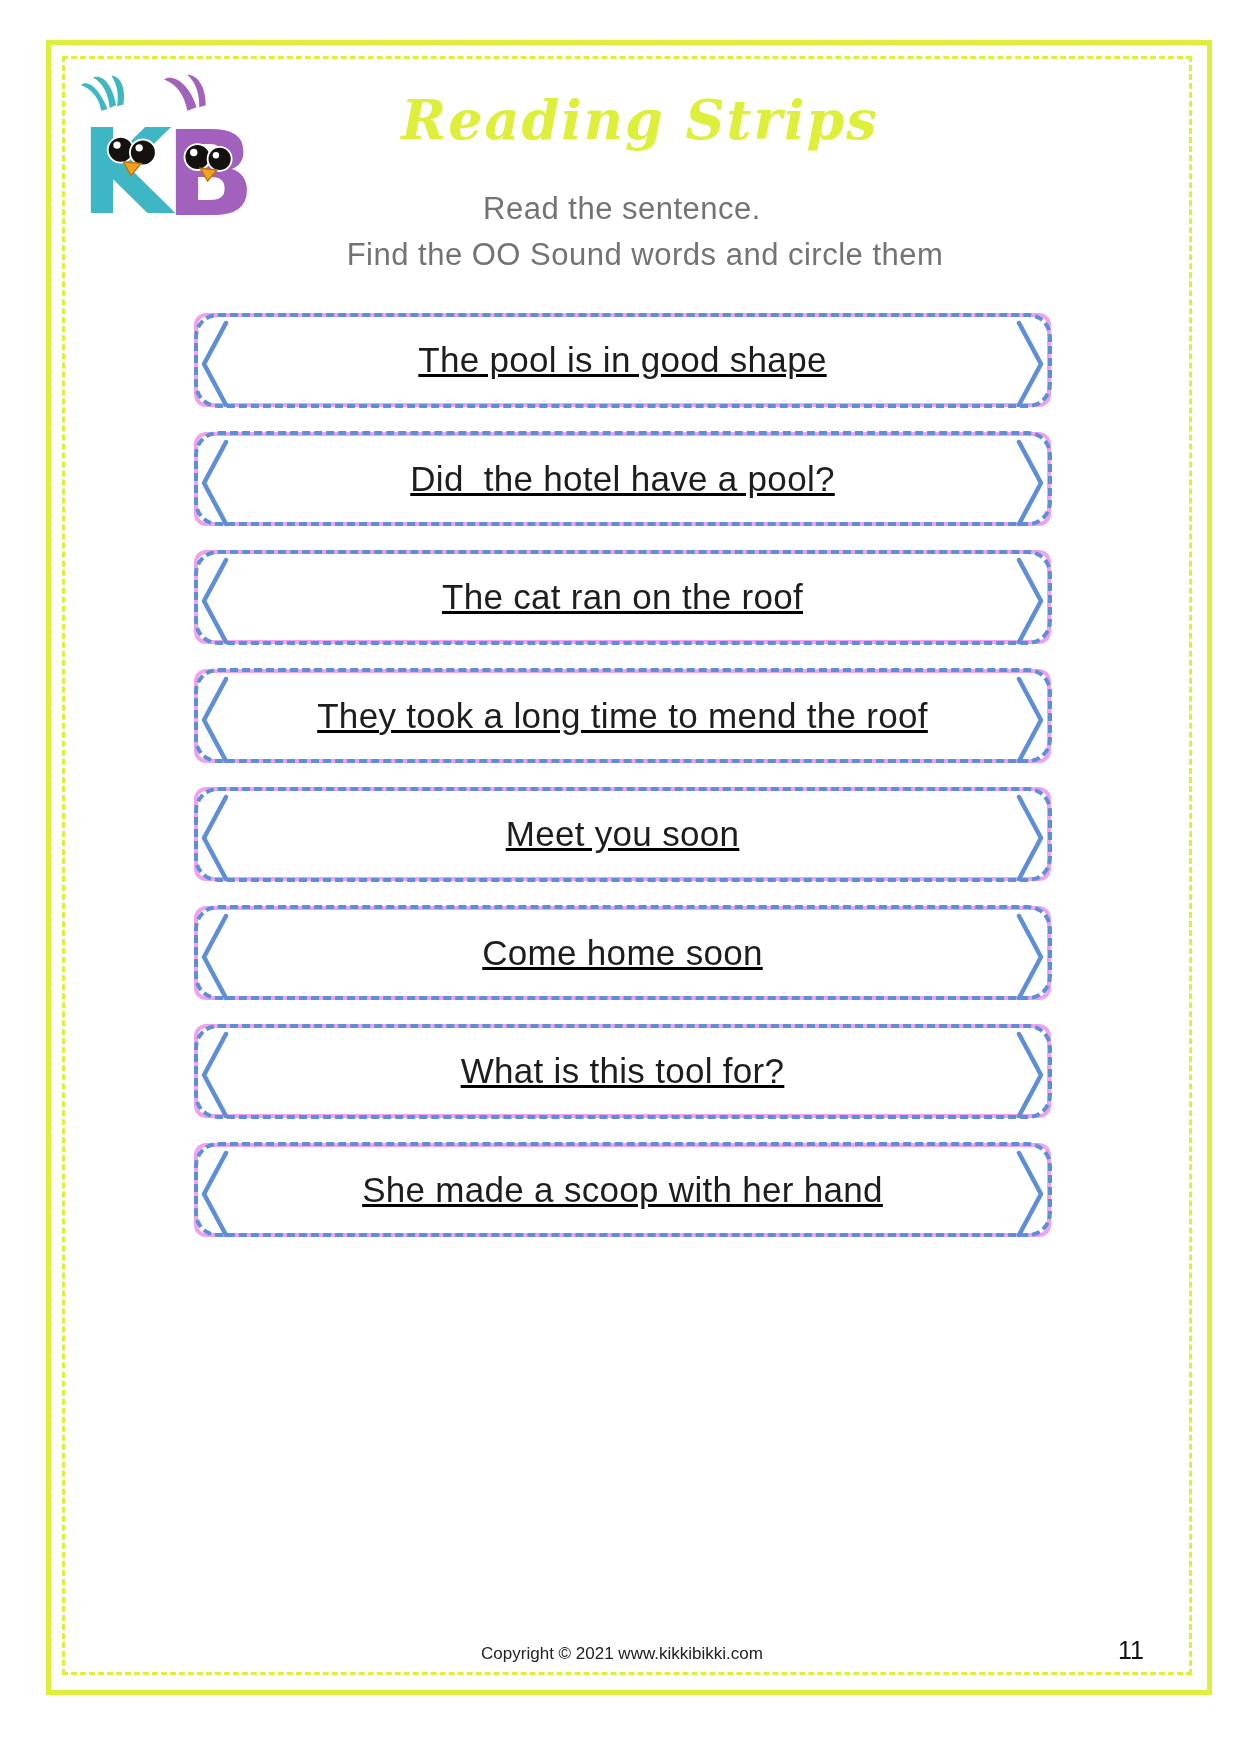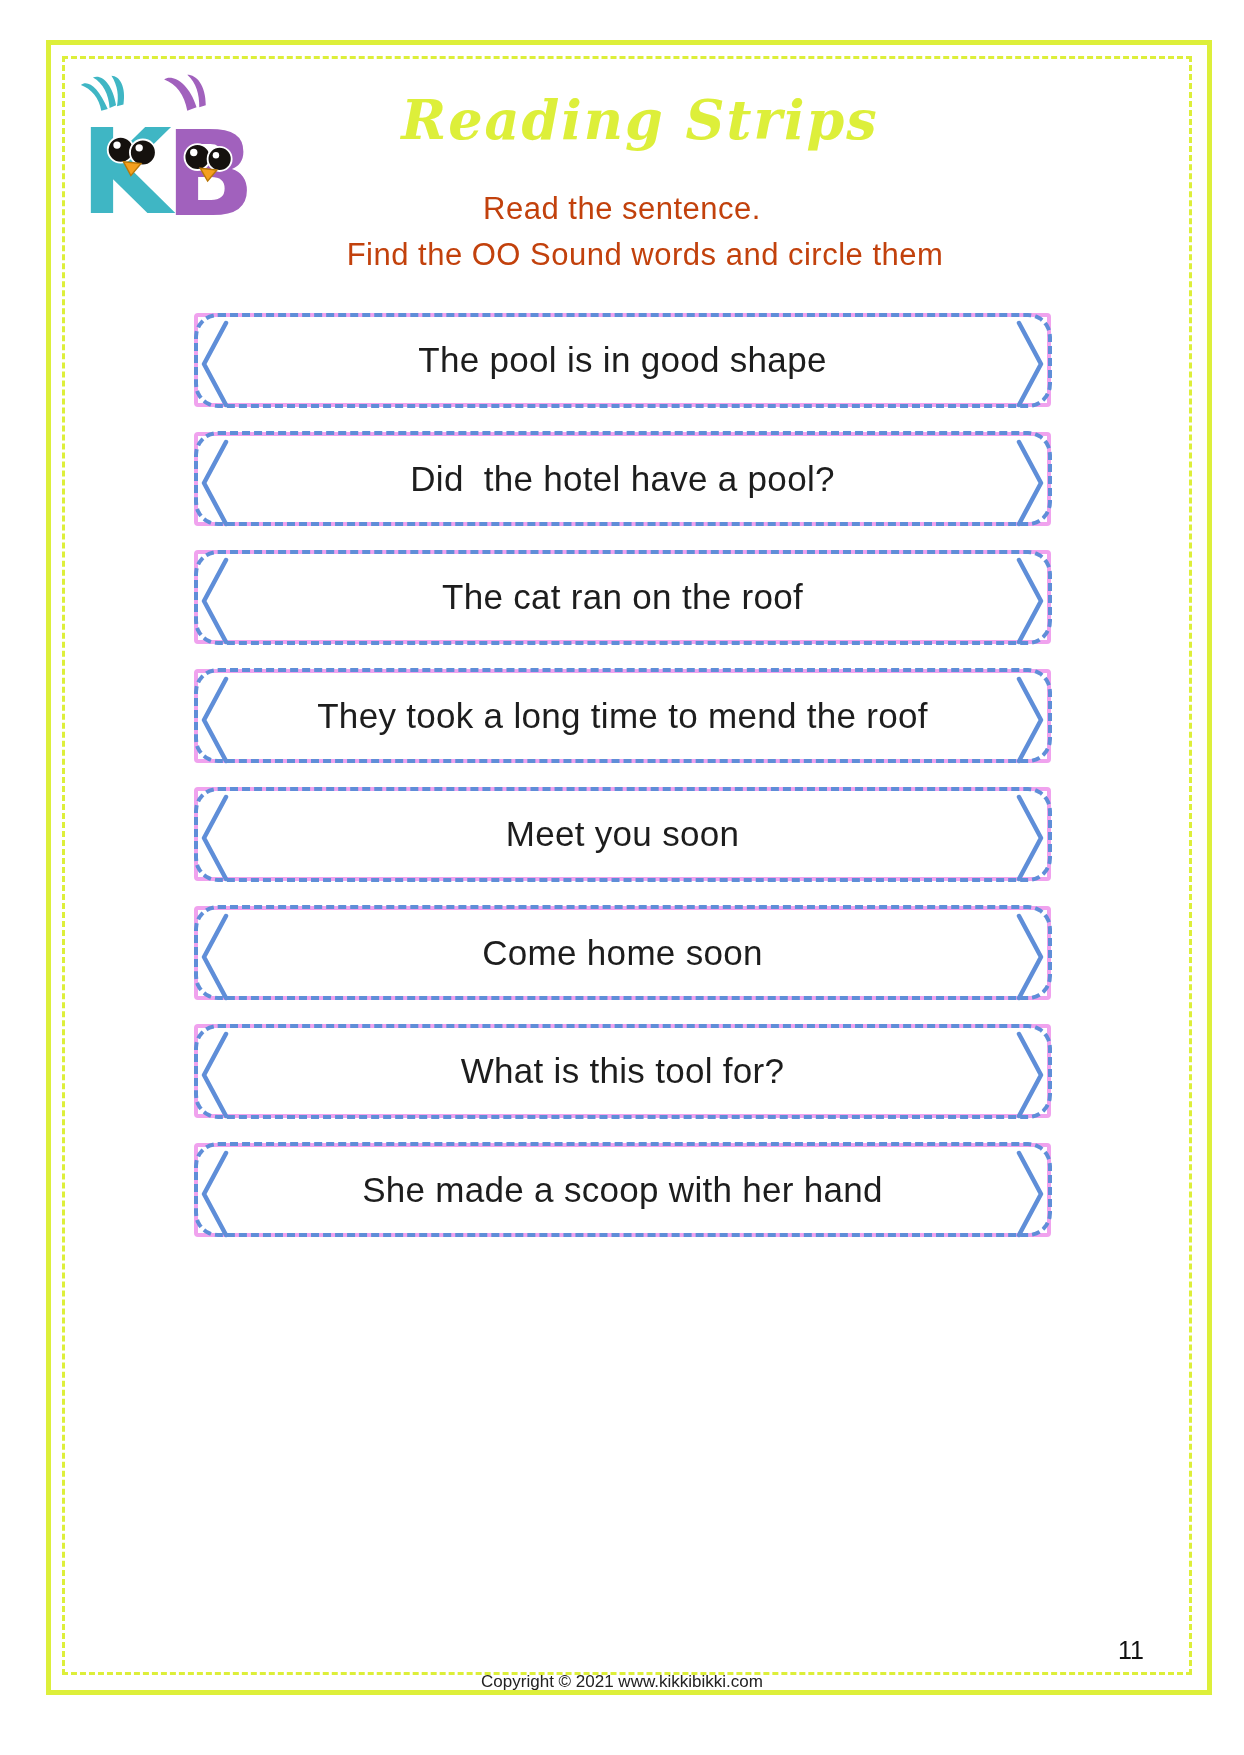--- a/index.html
+++ b/index.html
@@ -21,47 +21,47 @@
   
   .title{
     position:absolute;left:0;top:88px;width:100%;text-align:center;
     transform:translateX(18px);
     font-family:"DejaVu Serif",serif;font-style:italic;font-weight:bold;
     font-size:54px;color:var(--accent-yellow,#ddef3a);white-space:nowrap;
     letter-spacing:2px;
   }
   .instr1,.instr2{
     position:absolute;left:0;width:100%;text-align:center;
-    font-size:31px;color:#c2410c;letter-spacing:0.5px;white-space:nowrap;
+    font-size:31px;color:#737373;letter-spacing:0.5px;white-space:nowrap;
   }
   .instr1{top:191px;}
   .instr2{top:237px;padding-left:23px;}
   
   .strips{position:absolute;left:194px;top:313px;width:857px;}
   .strip{
     position:relative;box-sizing:border-box;width:857px;height:94px;
     margin-bottom:24.5px;background:#ffffff;
-    border:4.5px solid var(--strip-pink,#f0a2ee);border-radius:4px;
-    display:flex;align-items:center;justify-content:center;
+    border:4.5px solid var(--strip-pink,#f0a2ee);border-radius:12px;
+    display:flex;align-items:center;justify-content:center;text-decoration:underline;
   }
   .strip::before{
     content:"";position:absolute;inset:-4.5px;pointer-events:none;
     border:4.5px dashed var(--strip-blue,#5f8ed8);border-radius:24px;
   }
   .strip-text{
     font-size:35px;color:var(--text-dark,#1d1d1d);letter-spacing:0.3px;
     white-space:pre;z-index:2;
   }
   .chev{position:absolute;top:0;height:94px;width:30px;z-index:1;}
   .chev-left{left:1px;}
   .chev-right{right:1px;}
   
   .copyright{
     position:absolute;left:0;top:1644px;width:100%;text-align:center;
-    font-size:17px;color:#222222;margin-top:28px;
+    font-size:17px;color:#222222;
   }
   .page-number{
     position:absolute;left:1118px;top:1636px;font-size:25px;color:#111111;
   }
 </style>
 </head>
 <body>
 
 <div class="page">
 

